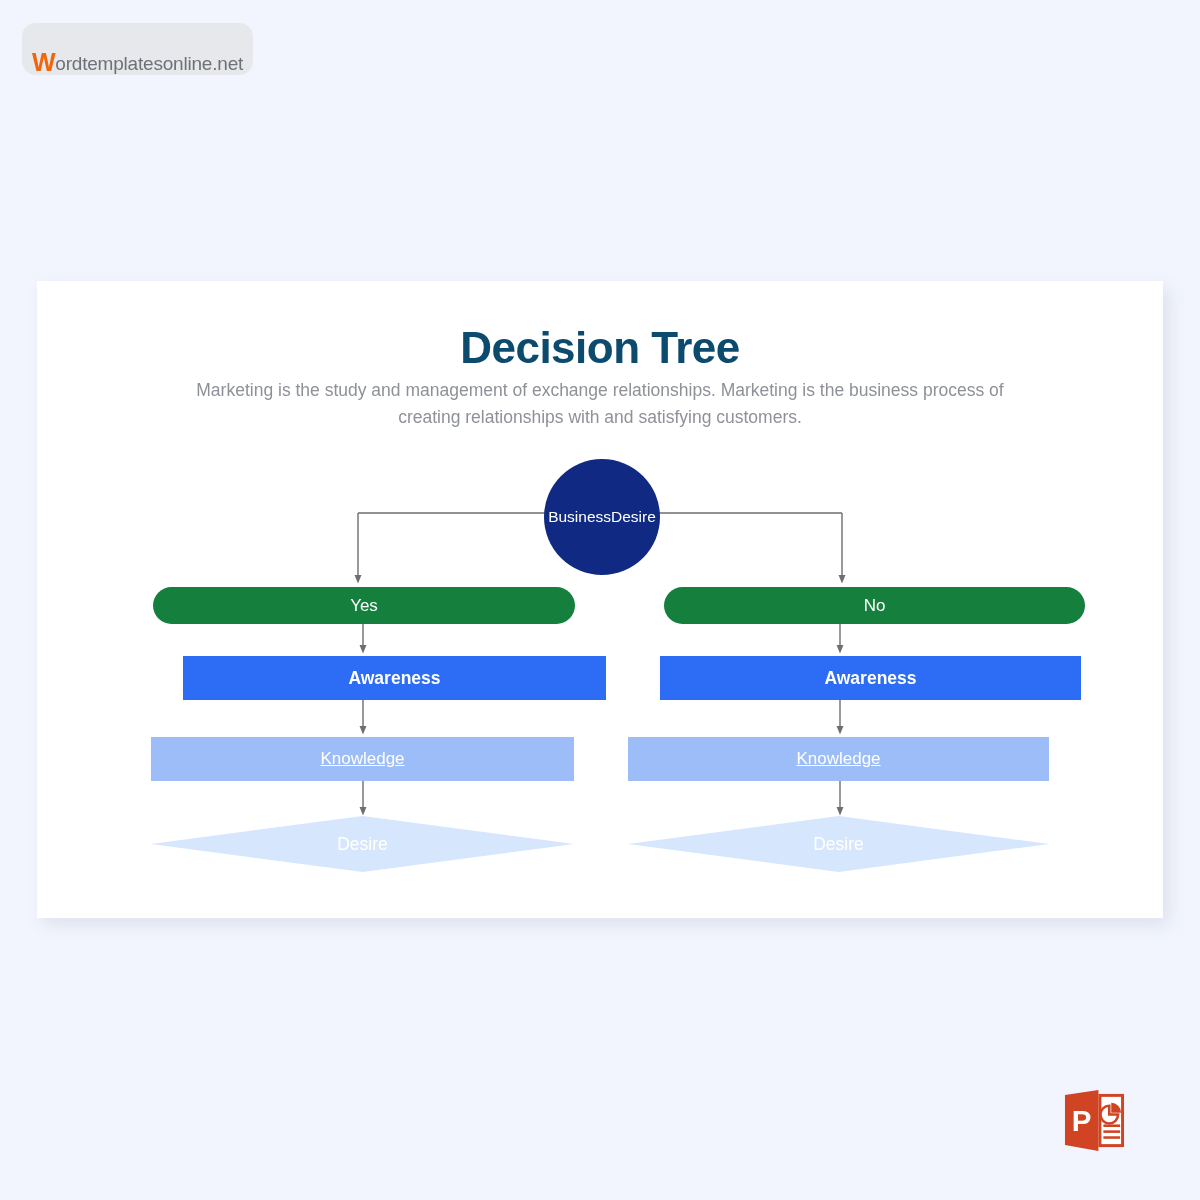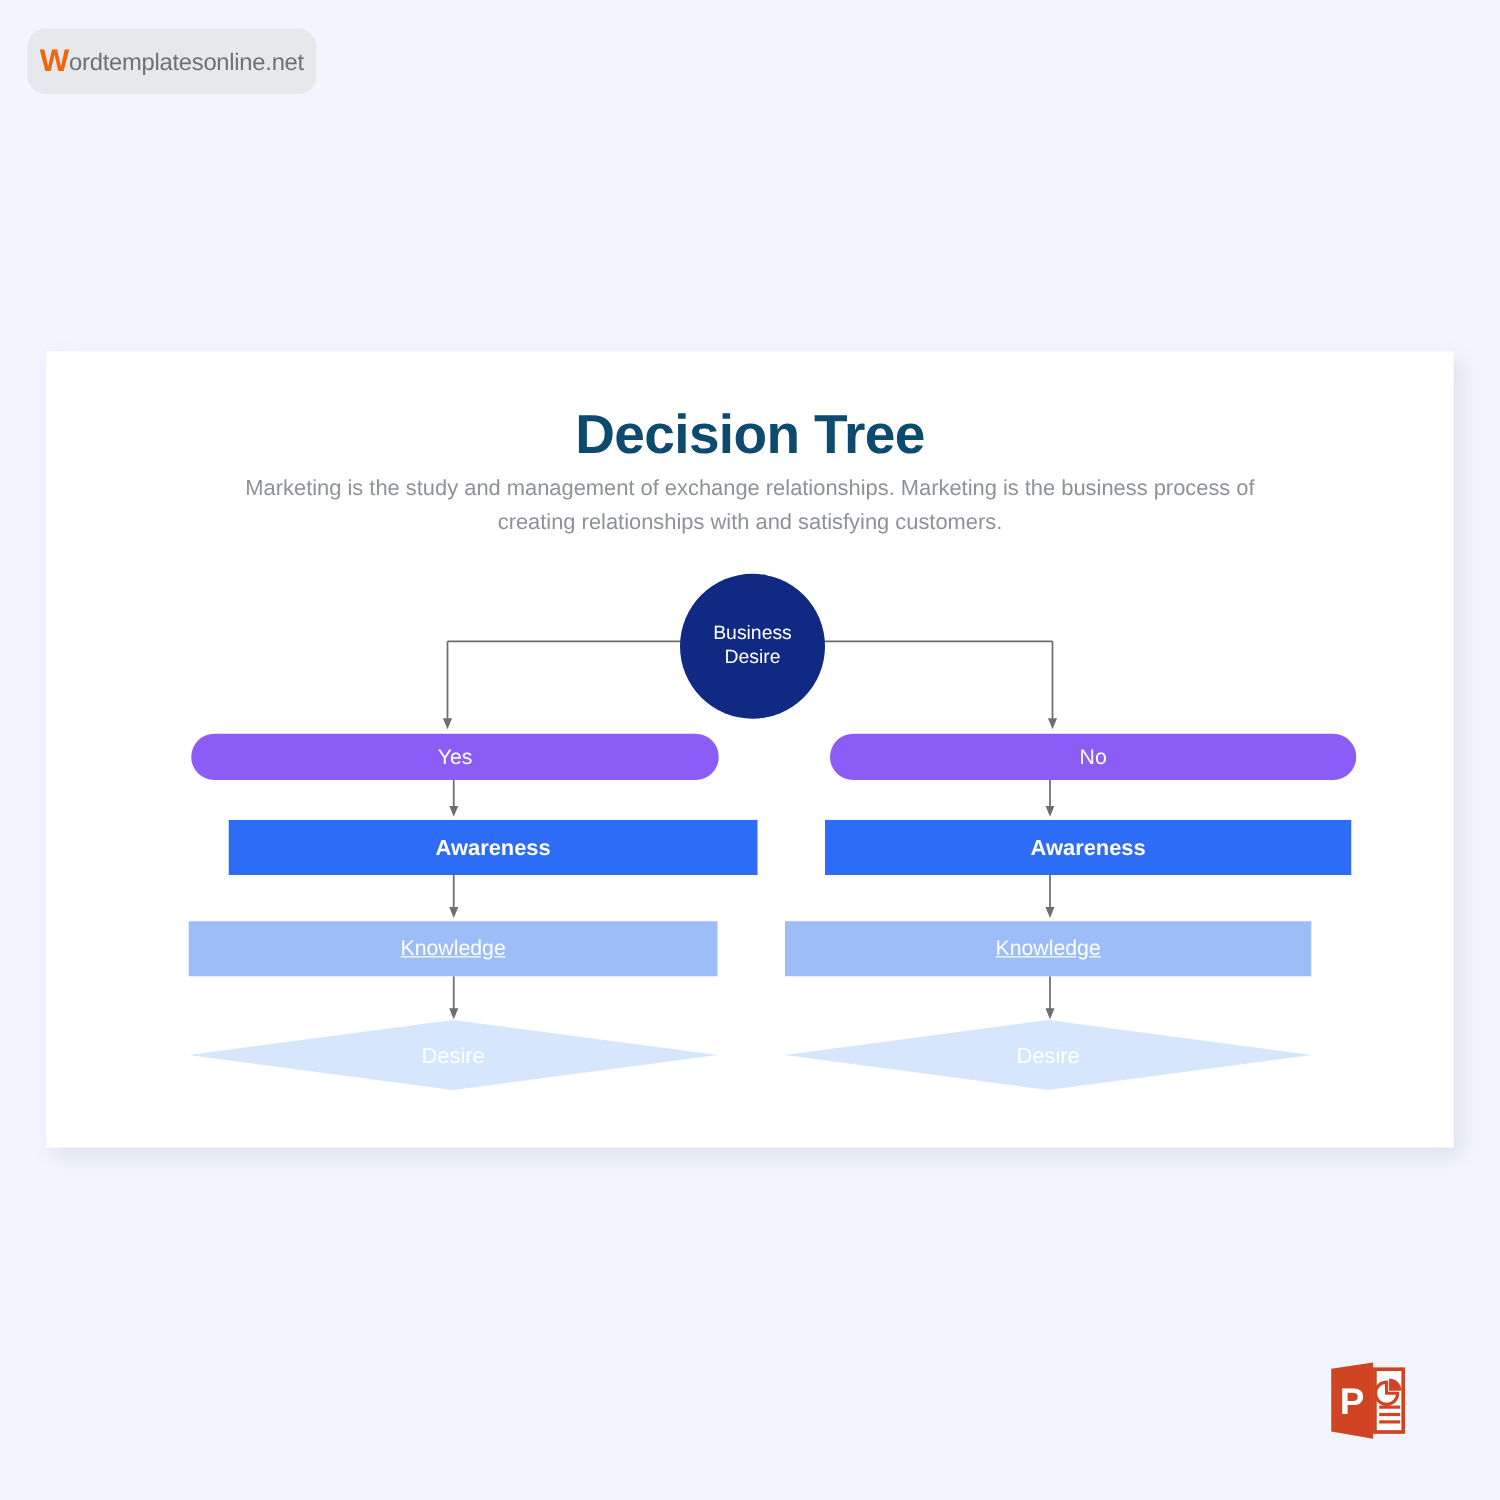--- a/index.html
+++ b/index.html
@@ -20,21 +20,21 @@
   
   #watermark {
     position: absolute;
     left: 22px;
     top: 23px;
     width: 231px;
     height: 52px;
     background: #e7e8ec;
     border-radius: 14px;
     display: flex;
-    align-items: center;
+    align-items: flex-end;
     justify-content: center;
   }
   #watermark .wm-text {
     font-size: 19px;
     color: #6e7177;
     letter-spacing: -0.2px;
     white-space: nowrap;
   }
   #watermark .wm-w {
     color: #f2650a;
@@ -105,31 +105,31 @@
   }
 
   
   #root-node {
     left: 507px;
     top: 178px;
     width: 116px;
     height: 116px;
     border-radius: 50%;
     background: #102a83;
-    flex-direction: column;
+    flex-direction: row;
     font-size: 15.5px;
     line-height: 1.22;
     z-index: 3;
   }
 
   
   .pill {
     height: 37px;
     border-radius: 19px;
-    background: #8b5cf6;
+    background: #15803d;
     font-size: 17px;
     font-weight: normal;
     z-index: 2;
   }
   #node-yes { left: 116px; top: 306px; width: 422px; }
   #node-no  { left: 627px; top: 306px; width: 421px; }
 
   
   .bar-awareness {
     height: 44px;

